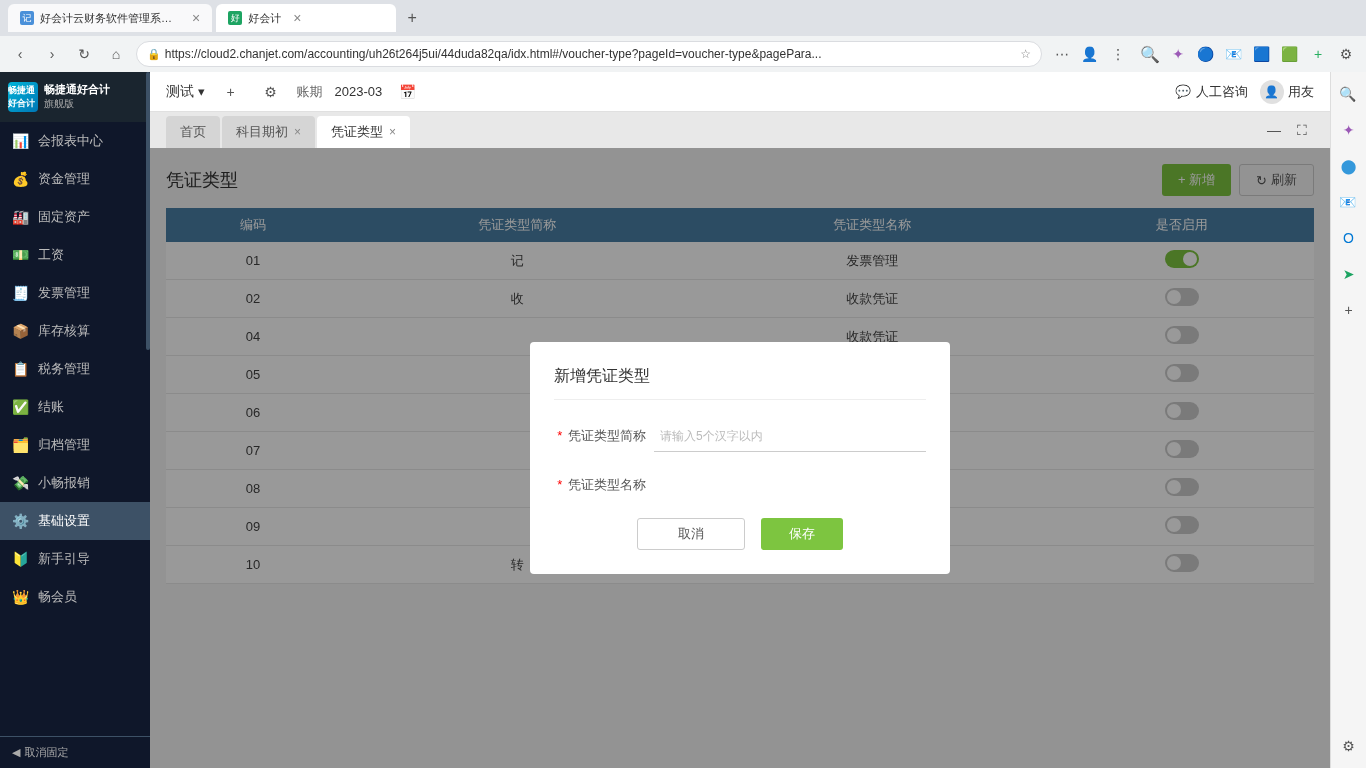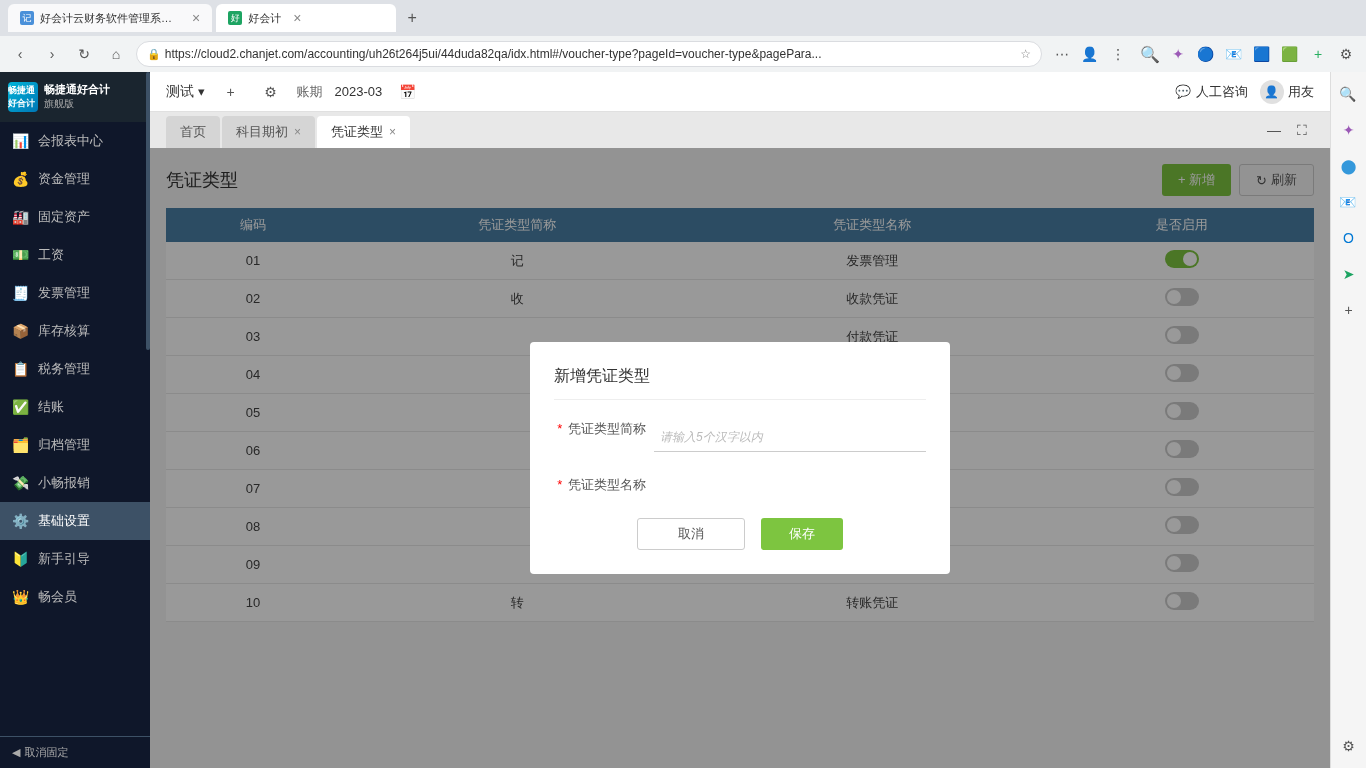--- a/index.html
+++ b/index.html
@@ -80,24 +80,24 @@
     .toggle.off { background: #ccc; }
     .toggle-knob { width: 14px; height: 14px; background: white; border-radius: 50%; position: absolute; top: 2px; transition: left 0.2s; }
     .toggle.on .toggle-knob { left: 18px; }
     .toggle.off .toggle-knob { left: 2px; }
 
     
     .modal-overlay { position: absolute; top: 0; left: 0; right: 0; bottom: 0; background: rgba(0,0,0,0.4); display: flex; align-items: center; justify-content: center; z-index: 100; }
     .modal { background: white; border-radius: 4px; padding: 24px; width: 420px; position: relative; }
     .modal-title { font-size: 16px; color: #333; margin-bottom: 20px; padding-bottom: 12px; border-bottom: 1px solid #eee; }
     .modal-form { }
-    .form-row { display: flex; align-items: flex-start; margin-bottom: 24px; }
+    .form-row { display: flex; align-items: center; margin-bottom: 24px; }
     .form-label { width: 100px; text-align: right; font-size: 13px; color: #555; padding-right: 8px; }
     .form-label .required { color: red; margin-right: 2px; }
-    .form-input { flex: 1; height: 32px; border: none; border-bottom: 1px solid #ccc; outline: none; font-size: 17px; color: #ef4444; padding: 0 6px; background: transparent; font-style: italic; }
+    .form-input { flex: 1; height: 32px; border: none; border-bottom: 1px solid #ccc; outline: none; font-size: 13px; color: #ef4444; padding: 0 6px; background: transparent; }
     .form-input::placeholder { color: #bbb; font-size: 12px; }
     .modal-footer { display: flex; justify-content: center; gap: 16px; margin-top: 24px; }
     .btn-cancel { background: white; color: #555; border: 1px solid #ccc; padding: 6px 40px; border-radius: 3px; cursor: pointer; font-size: 13px; }
     .btn-save { background: #7dc540; color: white; border: none; padding: 6px 28px; border-radius: 3px; cursor: pointer; font-size: 13px; }
 
     
     .right-panel { width: 36px; background: #f5f5f5; border-left: 1px solid #ddd; display: flex; flex-direction: column; align-items: center; padding: 8px 0; gap: 8px; }
     .right-panel-btn { width: 28px; height: 28px; display: flex; align-items: center; justify-content: center; border-radius: 4px; cursor: pointer; color: #555; font-size: 14px; }
   </style>
 </head>
@@ -296,30 +296,20 @@
     <td>
       <div class="toggle on" style="margin:0 auto;">
         <div class="toggle-knob"></div>
       </div>
     </td>
   </tr>
             <tr>
     <td>02</td>
     <td>收</td>
     <td>收款凭证</td>
-    <td>
-      <div class="toggle off" style="margin:0 auto;">
-        <div class="toggle-knob"></div>
-      </div>
-    </td>
-  </tr>
-            <tr>
-    <td>03</td>
-    <td></td>
-    <td>付款凭证</td>
     <td>
       <div class="toggle off" style="margin:0 auto;">
         <div class="toggle-knob"></div>
       </div>
     </td>
   </tr>
             <tr>
     <td>04</td>
     <td></td>
     <td>收款凭证</td>

